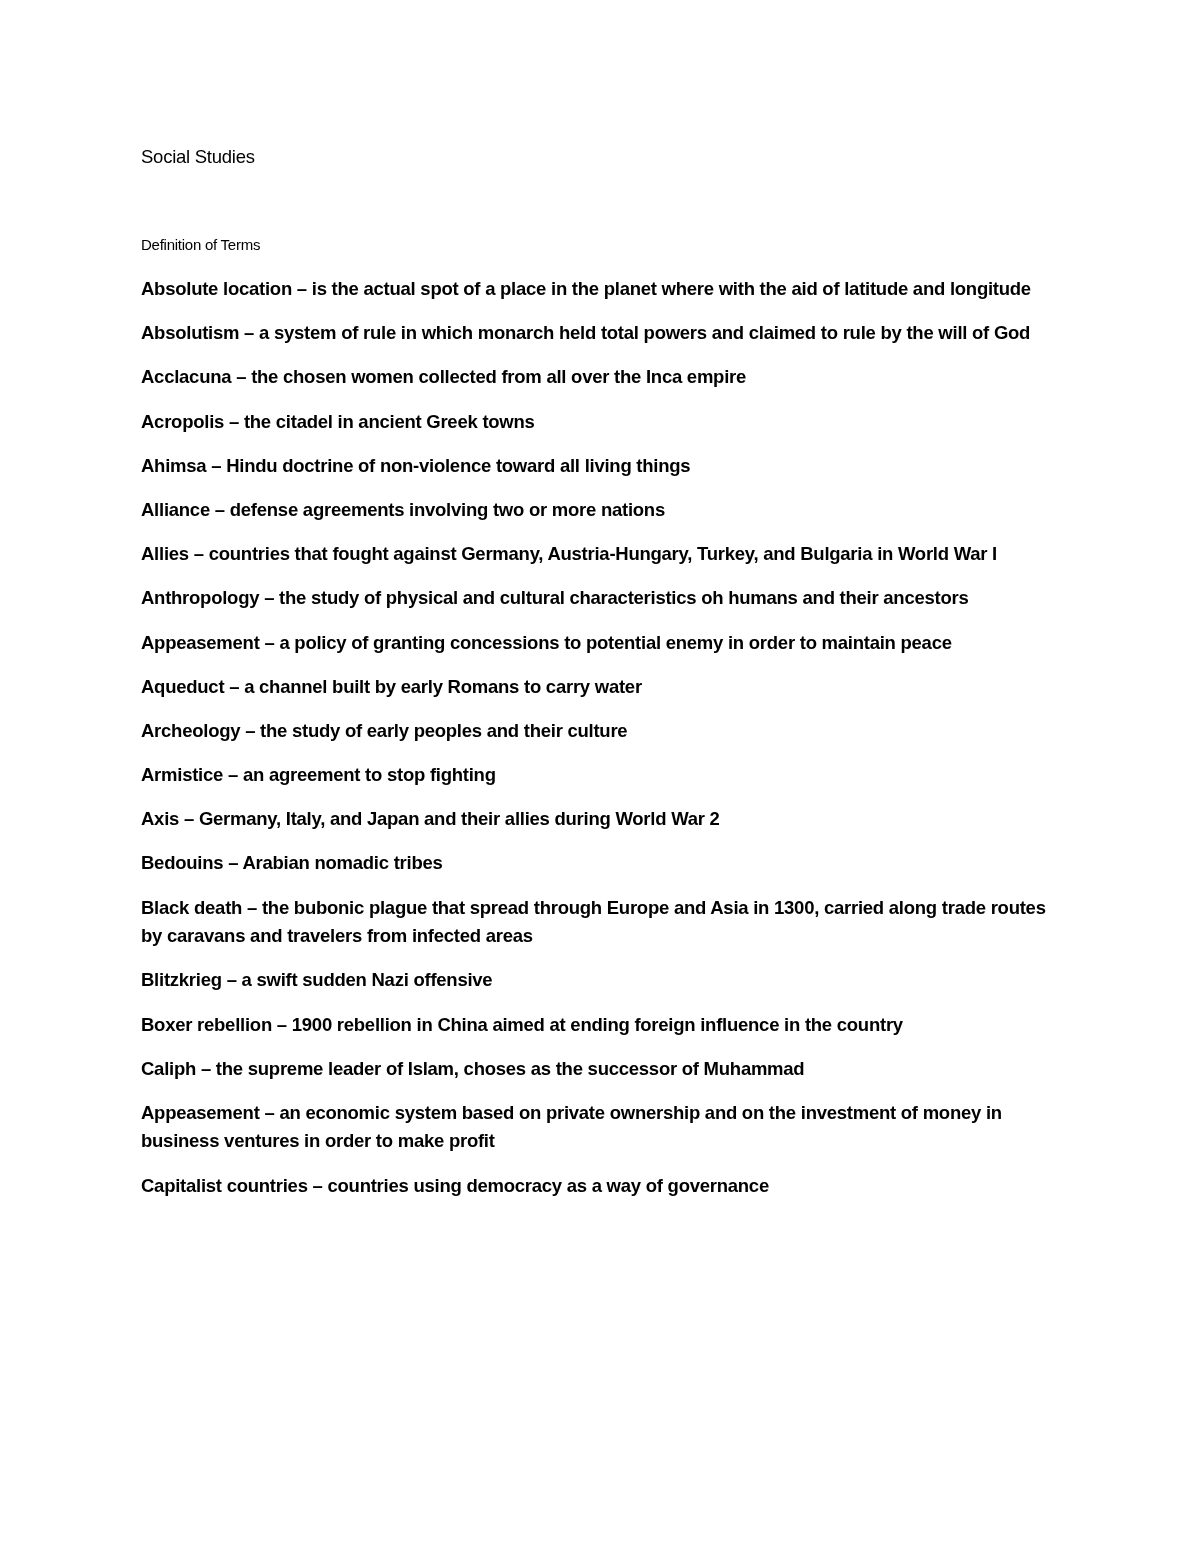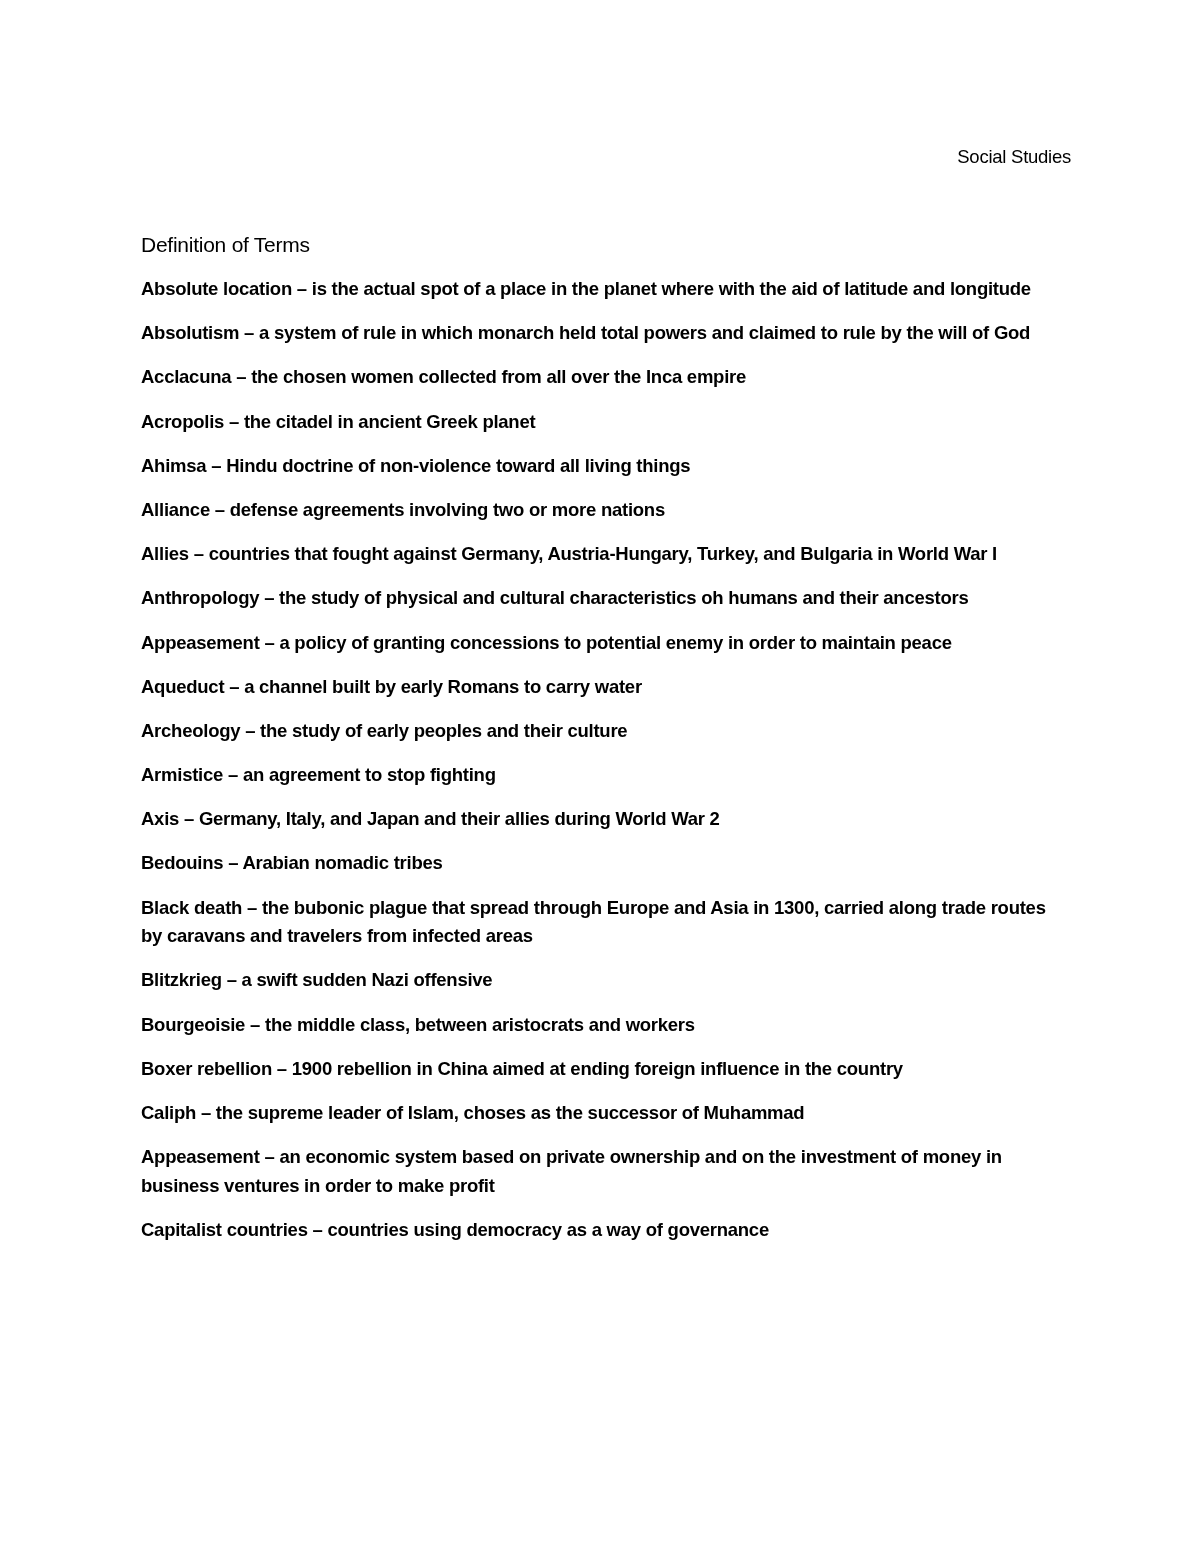--- a/index.html
+++ b/index.html
@@ -30,27 +30,26 @@
       width: 930px;
       font-size: 18.5px;
       letter-spacing: -0.25px;
       line-height: 28.5px;
     }
     .title {
       margin: 0;
       height: 28.5px;
       font-weight: normal;
       font-size: 18.5px;
-      text-align: right;
     }
     .subtitle {
       margin: 59px 0 4px 0;
       height: 28.5px;
       font-weight: normal;
-      font-size: 21px;
+      font-size: 15px;
     }
     .term-list {
       list-style: none;
       margin: 16px 0 0 0;
       padding: 0;
     }
     .term-item {
       margin: 0 0 15.7px 0;
       padding: 0;
       white-space: normal;
@@ -66,33 +65,32 @@
 <body>
 
 <div class="page">
   <div class="content">
     <h1 class="title">Social Studies</h1>
     <h2 class="subtitle">Definition of Terms</h2>
     <ul class="term-list">
       <li class="term-item"><span class="term">Absolute location</span><span class="sep"> – </span><span class="def">is the actual spot of a place in the planet where with the aid of latitude and longitude</span></li>
       <li class="term-item"><span class="term">Absolutism</span><span class="sep"> – </span><span class="def">a system of rule in which monarch held total powers and claimed to rule by the will of God</span></li>
       <li class="term-item"><span class="term">Acclacuna</span><span class="sep"> – </span><span class="def">the chosen women collected from all over the Inca empire</span></li>
-      <li class="term-item"><span class="term">Acropolis</span><span class="sep"> – </span><span class="def">the citadel in ancient Greek planet</span></li>
+      <li class="term-item"><span class="term">Acropolis</span><span class="sep"> – </span><span class="def">the citadel in ancient Greek towns</span></li>
       <li class="term-item"><span class="term">Ahimsa</span><span class="sep"> – </span><span class="def">Hindu doctrine of non-violence toward all living things</span></li>
       <li class="term-item"><span class="term">Alliance</span><span class="sep"> – </span><span class="def">defense agreements involving two or more nations</span></li>
       <li class="term-item"><span class="term">Allies</span><span class="sep"> – </span><span class="def">countries that fought against Germany, Austria-Hungary, Turkey, and Bulgaria in World War I</span></li>
       <li class="term-item"><span class="term">Anthropology</span><span class="sep"> – </span><span class="def">the study of physical and cultural characteristics oh humans and their ancestors</span></li>
       <li class="term-item"><span class="term">Appeasement</span><span class="sep"> – </span><span class="def">a policy of granting concessions to potential enemy in order to maintain peace</span></li>
       <li class="term-item"><span class="term">Aqueduct</span><span class="sep"> – </span><span class="def">a channel built by early Romans to carry water</span></li>
       <li class="term-item"><span class="term">Archeology</span><span class="sep"> – </span><span class="def">the study of early peoples and their culture</span></li>
       <li class="term-item"><span class="term">Armistice</span><span class="sep"> – </span><span class="def">an agreement to stop fighting</span></li>
       <li class="term-item"><span class="term">Axis</span><span class="sep"> – </span><span class="def">Germany, Italy, and Japan and their allies during World War 2</span></li>
       <li class="term-item"><span class="term">Bedouins</span><span class="sep"> – </span><span class="def">Arabian nomadic tribes</span></li>
       <li class="term-item"><span class="term">Black death</span><span class="sep"> – </span><span class="def">the bubonic plague that spread through Europe and Asia in 1300, carried along trade routes by caravans and travelers from infected areas</span></li>
       <li class="term-item"><span class="term">Blitzkrieg</span><span class="sep"> – </span><span class="def">a swift sudden Nazi offensive</span></li>
-      <li class="term-item"><span class="term">Bourgeoisie</span><span class="sep"> – </span><span class="def">the middle class, between aristocrats and workers</span></li>
       <li class="term-item"><span class="term">Boxer rebellion</span><span class="sep"> – </span><span class="def">1900 rebellion in China aimed at ending foreign influence in the country</span></li>
       <li class="term-item"><span class="term">Caliph</span><span class="sep"> – </span><span class="def">the supreme leader of Islam, choses as the successor of Muhammad</span></li>
       <li class="term-item"><span class="term">Appeasement</span><span class="sep"> – </span><span class="def">an economic system based on private ownership and on the investment of money in business ventures in order to make profit</span></li>
       <li class="term-item"><span class="term">Capitalist countries</span><span class="sep"> – </span><span class="def">countries using democracy as a way of governance</span></li>
     </ul>
   </div>
 </div>
 
 </body></html>

